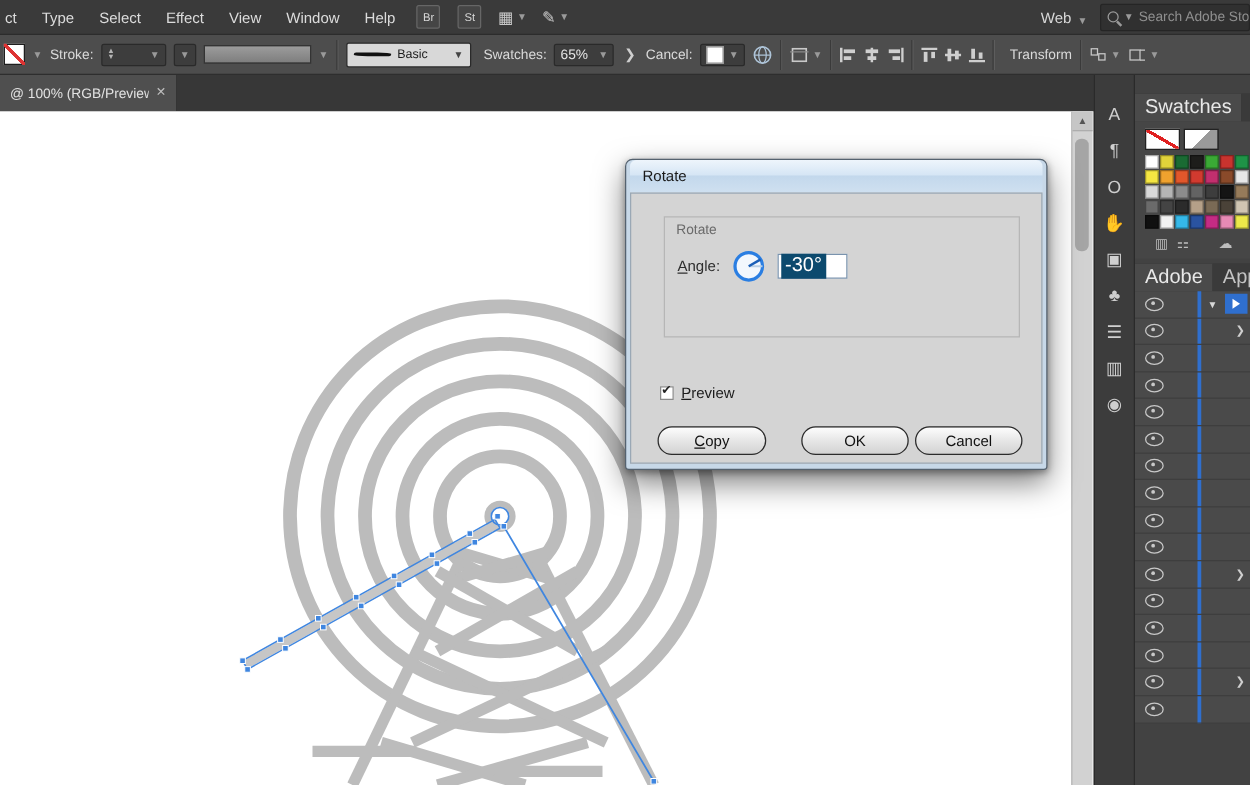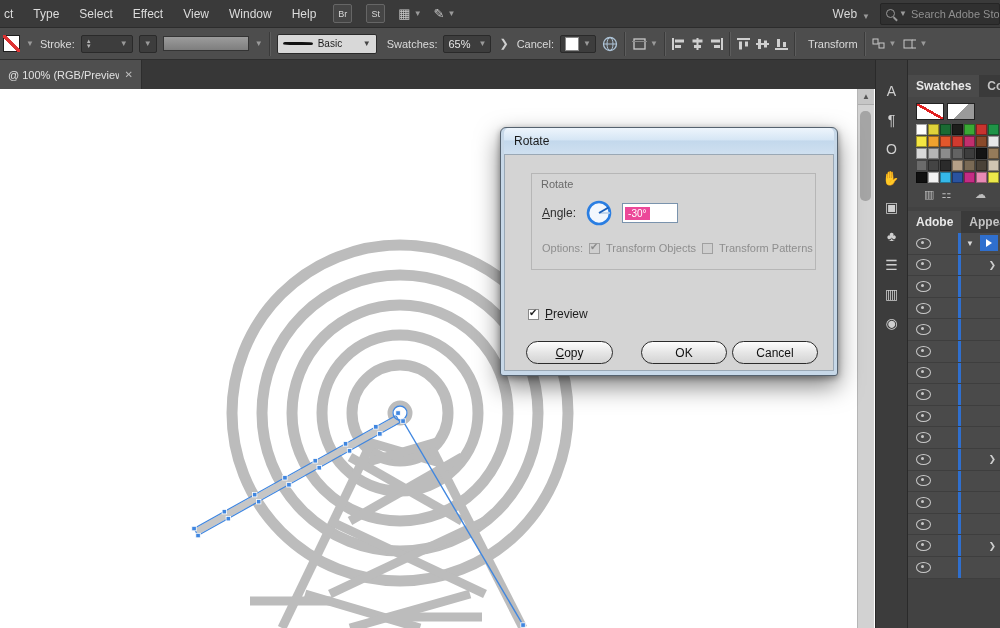--- a/index.html
+++ b/index.html
@@ -65,21 +65,21 @@
   
   .dock-strip{position:absolute;left:875px;top:60px;width:33px;height:568px;background:#3c3c3c;
               border-left:1px solid #2a2a2a;border-right:1px solid #2a2a2a;box-sizing:border-box;
               display:flex;flex-direction:column;align-items:center;padding-top:22px;gap:11px;}
   .dock-icon{width:22px;height:18px;color:#cfcfcf;font-size:14px;display:flex;align-items:center;justify-content:center;}
 
   
   .dock{position:absolute;left:908px;top:60px;width:92px;height:568px;background:#424242;overflow:hidden;}
   .ptabs{height:22px;background:#333;display:flex;align-items:flex-end;margin-top:15px;}
   .ptabs.first{margin-top:15px;}
-  .ptab{height:22px;line-height:22px;padding:0 8px;font-size:12px;color:#c3c3c3;background:#3a3a3a;white-space:nowrap;font-weight:bold;}
+  .ptab{height:22px;line-height:22px;padding:0 8px;font-size:16px;color:#c3c3c3;background:#3a3a3a;white-space:nowrap;}
   .ptab.active{background:#4a4a4a;color:#e8e8e8;}
   .swatch-area{background:#464646;padding:6px 6px 2px 8px;}
   .special-row{display:flex;gap:3px;margin-bottom:4px;}
   .sw-none{width:26px;height:15px;background:#fff;border:1px solid #222;position:relative;}
   .sw-none::after{content:'';position:absolute;inset:0;
       background:linear-gradient(to top right,transparent 45%,#e02020 45%,#e02020 55%,transparent 55%);}
   .sw-reg{width:26px;height:15px;border:1px solid #222;
       background:linear-gradient(135deg,#fff 50%,#9a9a9a 50%);}
   .sw-grid{display:grid;grid-template-columns:repeat(7,11px);gap:1px;}
   .sw{width:11px;height:11px;border:1px solid rgba(0,0,0,.35);box-sizing:border-box;}
@@ -104,21 +104,21 @@
           box-shadow:0 10px 24px rgba(0,0,0,.5),0 2px 6px rgba(0,0,0,.35);box-sizing:border-box;padding:0 3px 3px;}
   .dialog-title{height:26px;line-height:26px;padding-left:10px;font-size:12px;color:#1a1a1a;
           background:linear-gradient(#eef5fc,#d6e6f5 45%,#c3d8ec 50%,#cfe0f0);border-radius:5px 5px 0 0;}
   .dialog-body{position:relative;height:217px;background:#d4d4d4;border:1px solid #9aa8b5;box-sizing:border-box;}
   .groupbox{position:absolute;left:26px;top:18px;width:285px;height:97px;border:1px solid #b6b6b6;box-sizing:border-box;}
   .group-label{position:absolute;top:4px;left:9px;font-size:11px;color:#6a6a6a;}
   .angle-row{position:absolute;top:24px;left:10px;display:flex;align-items:center;gap:8px;}
   .angle-label{font-size:12px;color:#2e2e2e;}
   .angle-input{width:56px;height:20px;background:#fff;border:1px solid #7a93ad;display:flex;align-items:center;
                padding-left:2px;box-sizing:border-box;}
-  .angle-sel{background:#ec4899;color:#fff;font-size:10px;padding:1px 3px;}
+  .angle-sel{background:#0c4a6e;color:#fff;font-size:16px;padding:1px 3px;}
   .options-row{position:absolute;top:68px;left:10px;display:flex;align-items:center;gap:6px;white-space:nowrap;}
   .dim{color:#8e8e8e;font-size:11px;}
   .chk{width:11px;height:11px;border:1px solid #8a8a8a;background:#fff;position:relative;flex:none;box-sizing:border-box;}
   .chk.disabled{background:#cfcfcf;border-color:#a0a0a0;}
   .chk.checked::after{content:'✔';position:absolute;left:0px;top:-3px;font-size:10px;color:#222;}
   .chk.disabled.checked::after{color:#8b8b8b;}
   .preview-row{position:absolute;left:23px;top:152px;display:flex;align-items:center;gap:6px;}
   .preview-label{font-size:12px;color:#1c1c1c;}
   .btn-row{position:absolute;left:0;top:186px;width:100%;}
   .pill{position:absolute;height:23px;border:1.5px solid #2b2b2b;border-radius:12px;
@@ -477,27 +477,20 @@
           <span class="angle-label"><u>A</u>ngle:</span>
           <svg width="30" height="30" viewBox="0 0 30 30">
             <circle cx="15" cy="15" r="11" fill="#f2f7fd" stroke="#2a7ee2" stroke-width="2.6"></circle>
             <line x1="15" y1="15" x2="26" y2="15" stroke="#b9cfe6" stroke-width="1.6"></line>
             <line x1="15" y1="15" x2="24.5" y2="9.5" stroke="#1b5fb8" stroke-width="2"></line>
           </svg>
           <span class="angle-input">
             <span class="angle-sel">-30°</span>
           </span>
         </div>
-        <div class="options-row">
-          <span class="dim">Options:</span>
-          <span class="chk disabled checked"></span>
-          <span class="dim">Transform Objects</span>
-          <span class="chk disabled"></span>
-          <span class="dim">Transform Patterns</span>
-        </div>
       </div>
       <div class="preview-row">
         <span class="chk checked"></span>
         <span class="preview-label"><u>P</u>review</span>
       </div>
       <div class="btn-row">
         <button class="pill btn-copy"><u>C</u>opy</button>
         <button class="pill btn-ok">OK</button>
         <button class="pill btn-cancel">Cancel</button>
       </div>

